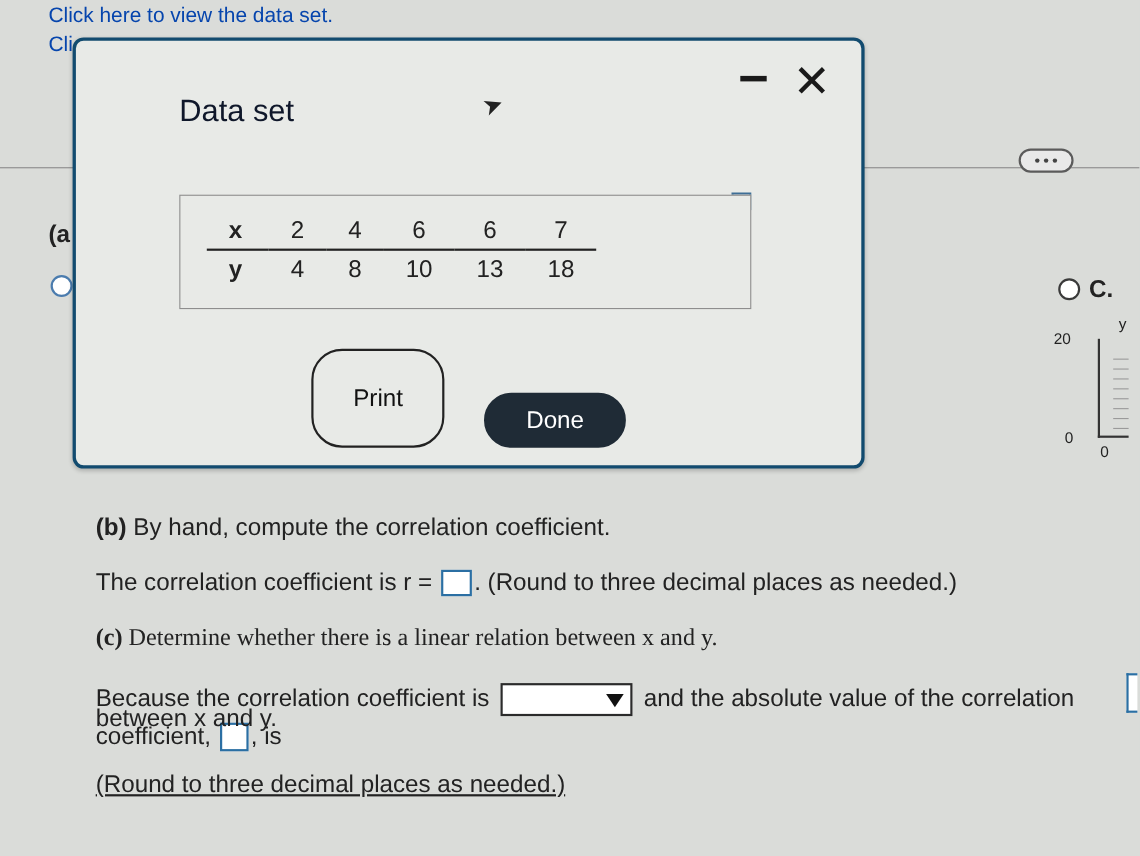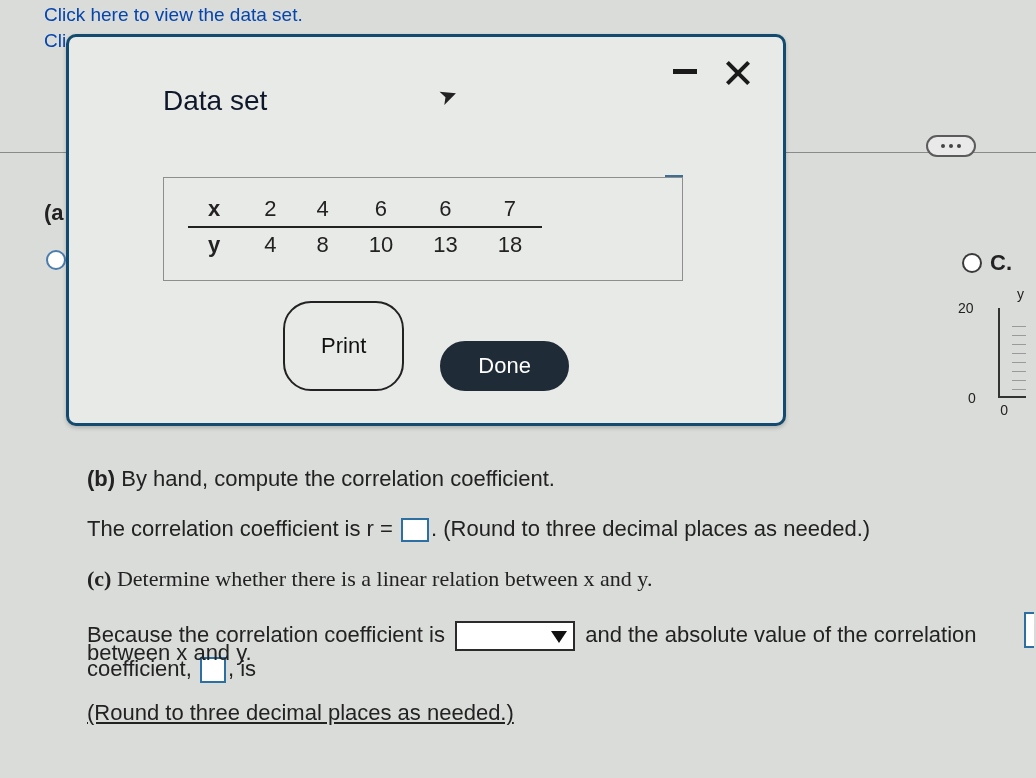--- a/index.html
+++ b/index.html
@@ -154,21 +154,21 @@
   .copy-icon::after {
     content: ""; position: absolute;
     top: -6px; left: -6px;
     width: 18px; height: 16px;
     border: 2px solid #3d6e96;
     background: #e8eae7;
     z-index: -1;
   }
   .dialog-btns {
     position: absolute;
-    bottom: 32px; left: 0; width: 100%;
+    bottom: 16px; left: 0; width: 100%;
     display: flex; justify-content: center; gap: 36px;
   }
   .btn {
     font-size: 22px;
     padding: 10px 36px;
     border-radius: 28px;
     cursor: pointer;
   }
   .btn-print {
     background: #e8eae7;

